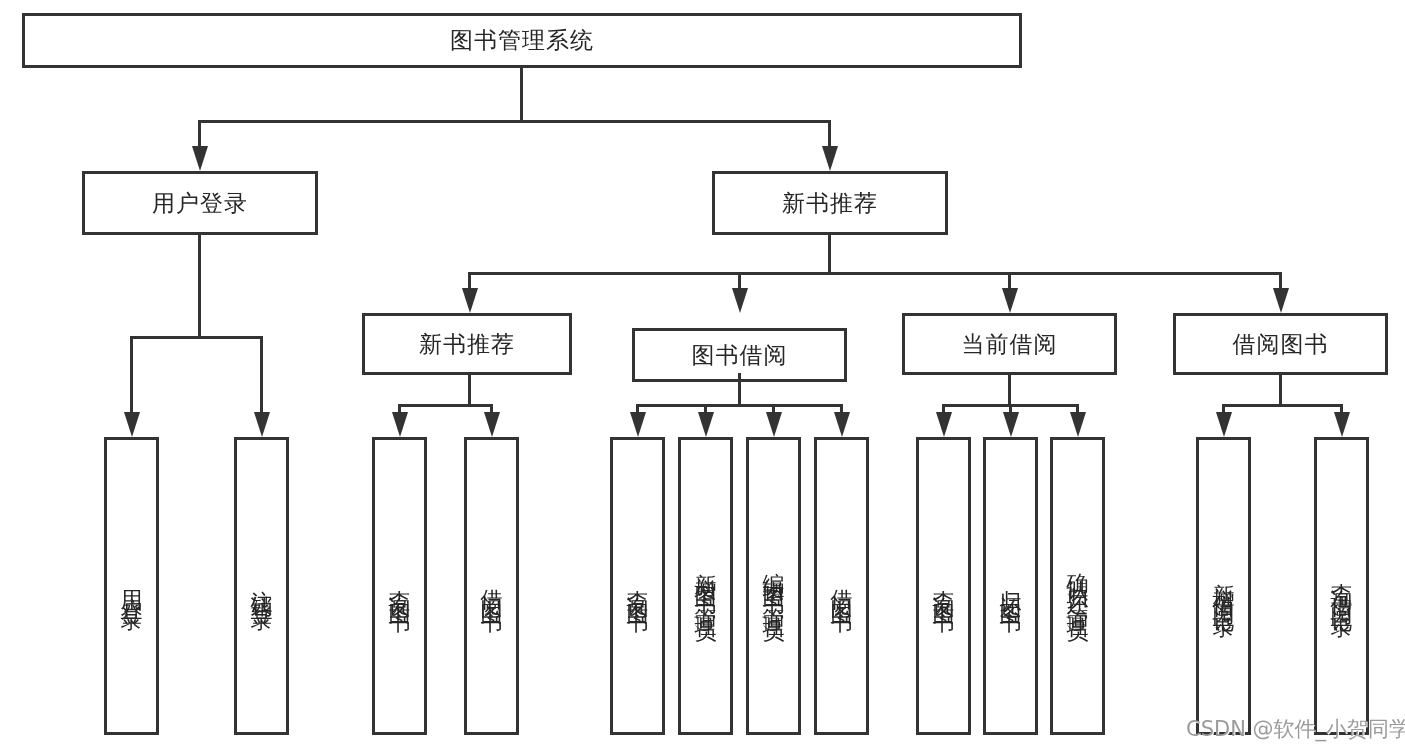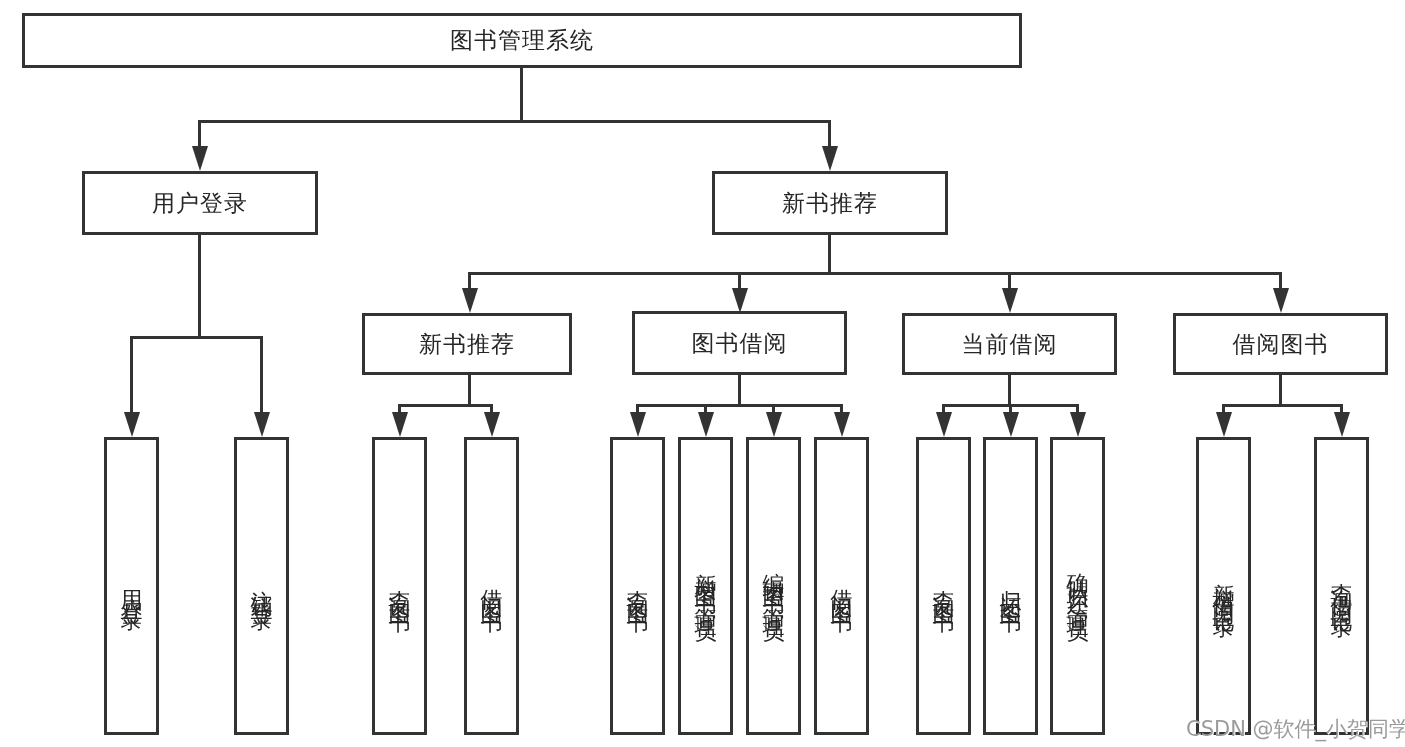--- a/index.html
+++ b/index.html
@@ -89,21 +89,21 @@
   <div class="vline" style="left:1008px;top:272px;height:20px;"></div>
   <div class="vline" style="left:1279px;top:272px;height:20px;"></div>
   <div class="arrow-down" style="left:462px;top:288px;"></div>
   <div class="arrow-down" style="left:732px;top:288px;"></div>
   <div class="arrow-down" style="left:1002px;top:288px;"></div>
   <div class="arrow-down" style="left:1273px;top:288px;"></div>
 
   <div class="box" style="left:362px;top:313px;width:210px;height:62px;">
     <span>新书推荐</span>
   </div>
-  <div class="box" style="left:632px;top:311px;width:215px;height:64px;">
+  <div class="box" style="left:632px;top:328px;width:215px;height:54px;">
     <span>图书借阅</span>
   </div>
   <div class="box" style="left:902px;top:313px;width:215px;height:62px;">
     <span>当前借阅</span>
   </div>
   <div class="box" style="left:1173px;top:313px;width:215px;height:62px;">
     <span>借阅图书</span>
   </div>
 
   <div class="vline" style="left:468px;top:373px;height:34px;"></div>

